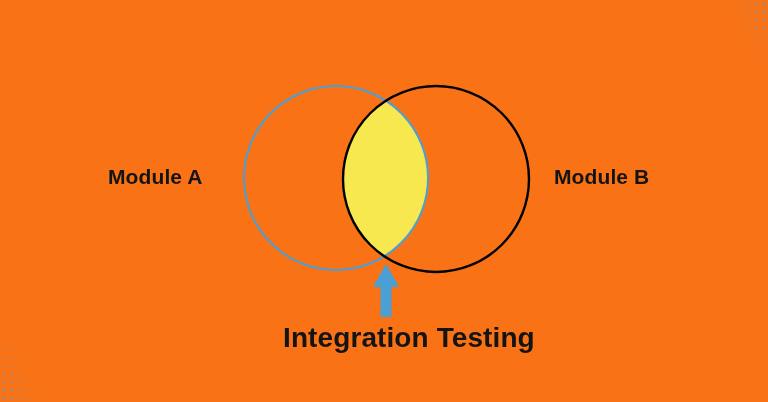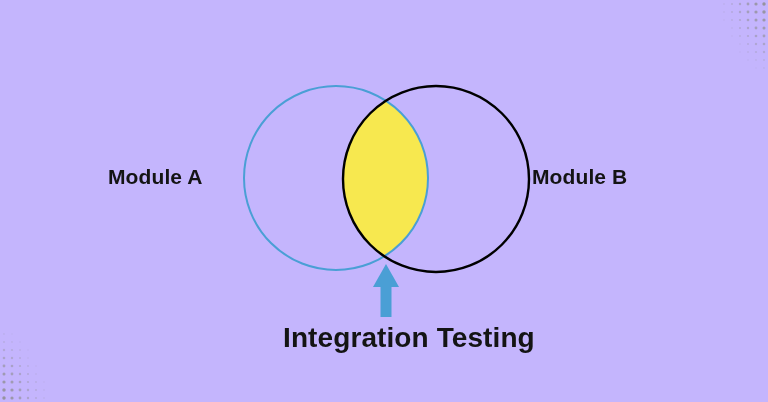--- a/index.html
+++ b/index.html
@@ -48,34 +48,34 @@
     font-weight: bold;
     white-space: nowrap;
     letter-spacing: 0.1px;
   }
   #label-module-a {
     left: 108px;
     top: 165px;
     font-size: 21px;
   }
   #label-module-b {
-    left: 532px;
+    left: 554px;
     top: 165px;
     font-size: 21px;
   }
   #label-integration-testing {
     left: 283px;
     top: 322px;
     font-size: 28px;
   }
 </style>
 </head>
 <body>
 
-<div id="canvas" style="background: #c4b5fd;">
+<div id="canvas" style="background: #f97316;">
 
   <svg id="venn-svg" viewBox="0 0 768 402" xmlns="http://www.w3.org/2000/svg">
     <defs>
       <clipPath id="clip-circle-a">
         <circle cx="336" cy="178" r="92"></circle>
       </clipPath>
     </defs>
 
     <g clip-path="url(#clip-circle-a)">
       <circle id="lens" cx="436" cy="179" r="93" fill="#f7e84f" stroke="none"></circle>

